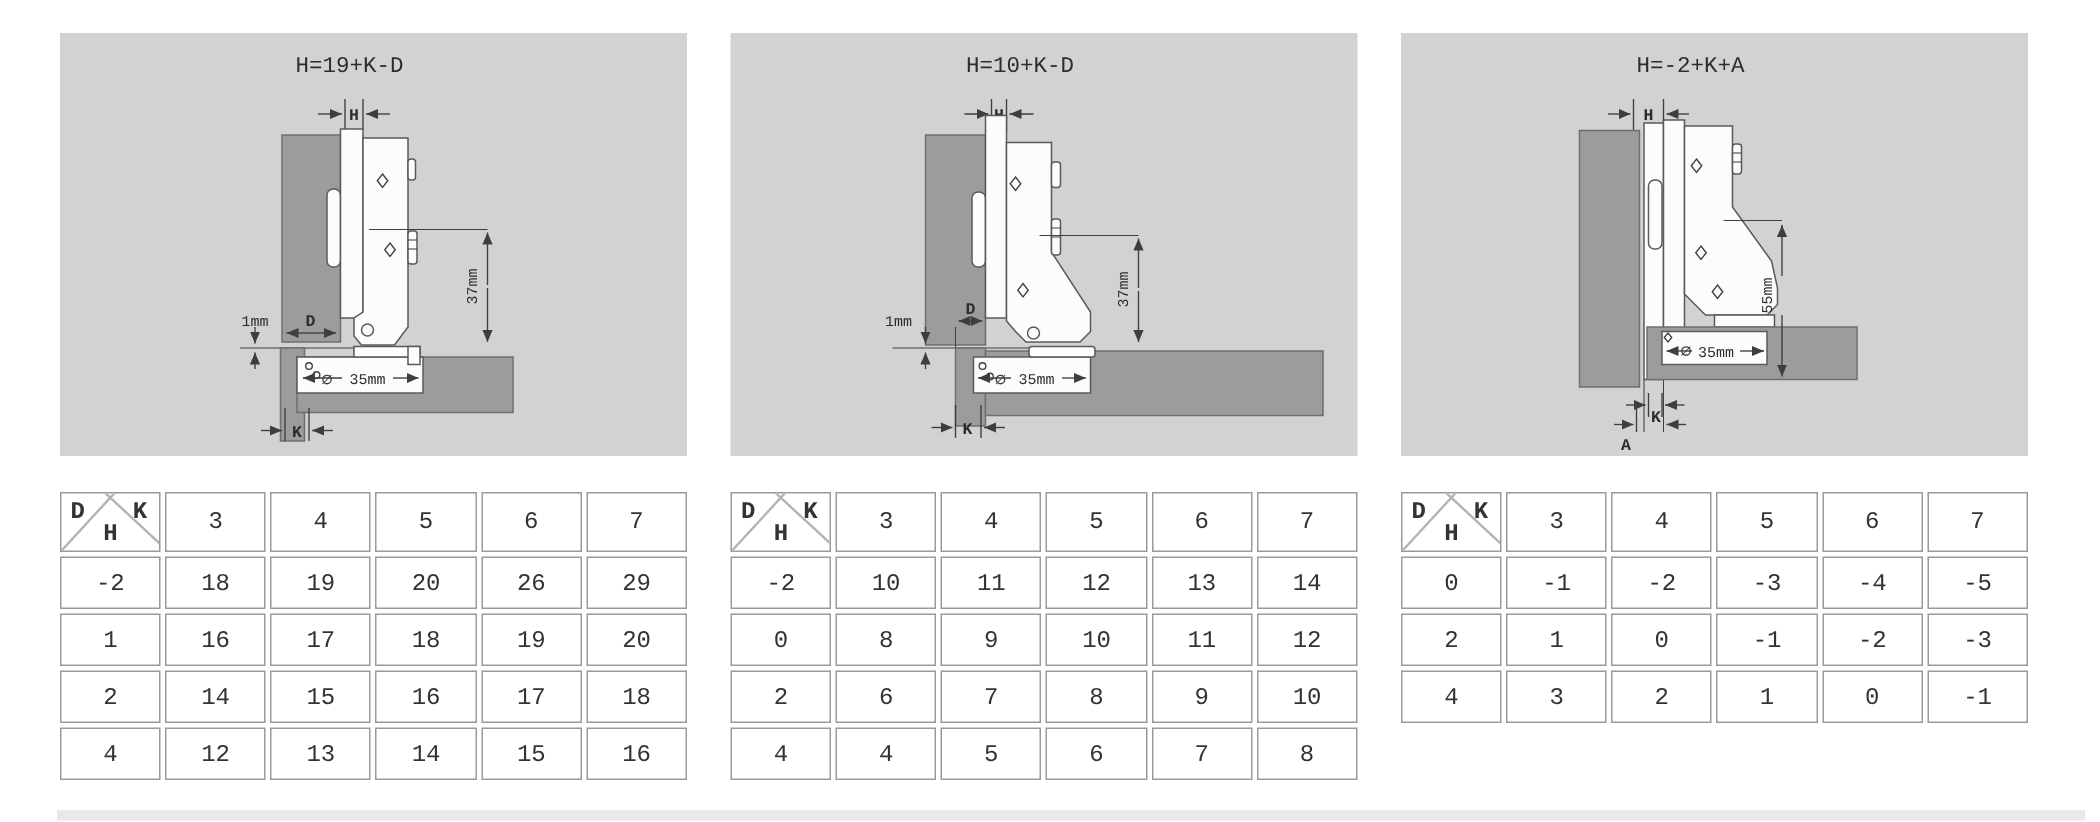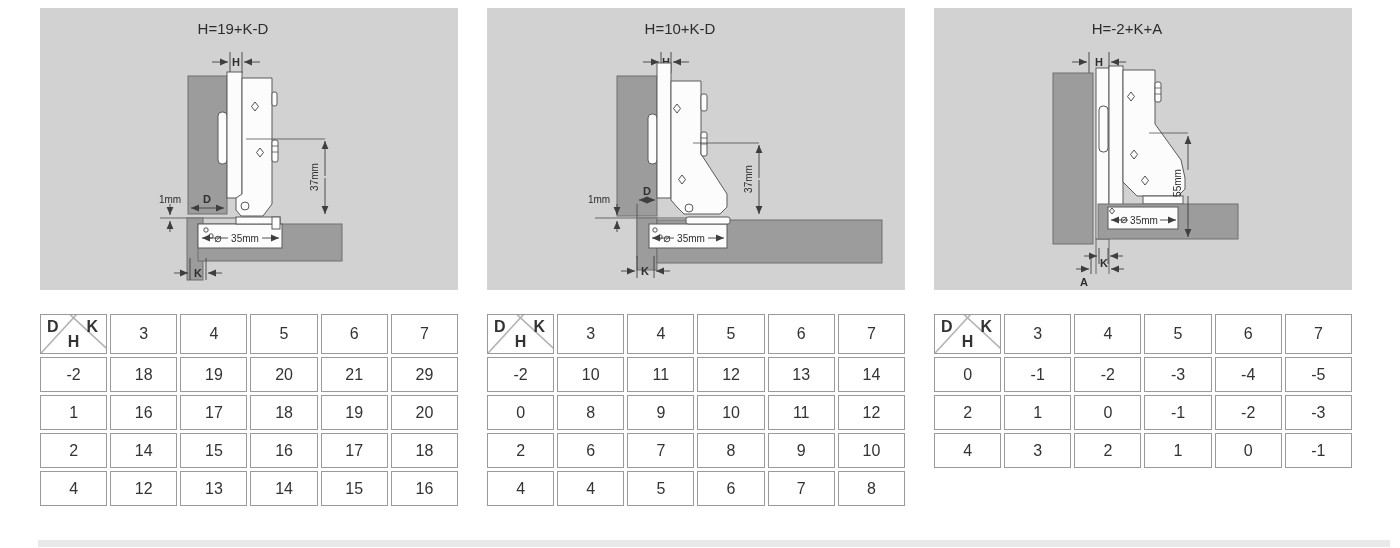--- a/index.html
+++ b/index.html
@@ -1,17 +1,17 @@
 <!DOCTYPE html>
 <html><head>
 <meta charset="utf-8">
 <style>
   html,body{margin:0;padding:0;background:#ffffff;}
   body{width:1400px;height:548px;position:relative;font-family:"Liberation Sans",sans-serif;overflow:hidden;}
-  .cols{display:grid;grid-template-columns:repeat(3,418px);column-gap:29px;padding:8px 0 0 40px;}
+  .cols{display:grid;grid-template-columns:repeat(3,418px);column-gap:29px;padding:22px 0 0 40px;font-family:Liberation Mono, monospace;}
   .col{display:flex;flex-direction:column;}
   .panel{width:418px;height:282px;background:#d2d2d2;margin-bottom:21px;}
   svg.diagram{display:block;width:418px;height:282px;}
   svg.diagram text{fill:#2d2d2d;}
   .ttl{font-size:15px;}
   .lb{font-size:10px;}
   .b{font-size:11px;font-weight:bold;}
   .mid{text-anchor:middle;}
   .wood{fill:#9c9c9c;stroke:#6f6f6f;stroke-width:1;}
   .metal{fill:#fcfcfc;stroke:#5a5a5a;stroke-width:1;}
@@ -127,21 +127,21 @@
             <td>4</td>
             <td>5</td>
             <td>6</td>
             <td>7</td>
           </tr>
           <tr>
             <td class="rl">-2</td>
             <td>18</td>
             <td>19</td>
             <td>20</td>
-            <td>21</td>
+            <td>26</td>
             <td>29</td>
           </tr>
           <tr>
             <td class="rl">1</td>
             <td>16</td>
             <td>17</td>
             <td>18</td>
             <td>19</td>
             <td>20</td>
           </tr>

